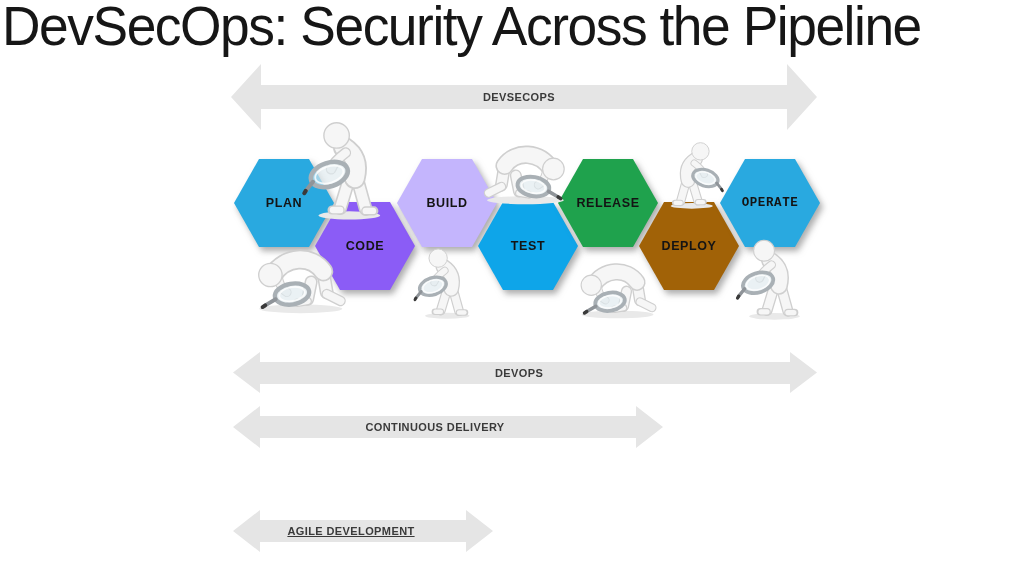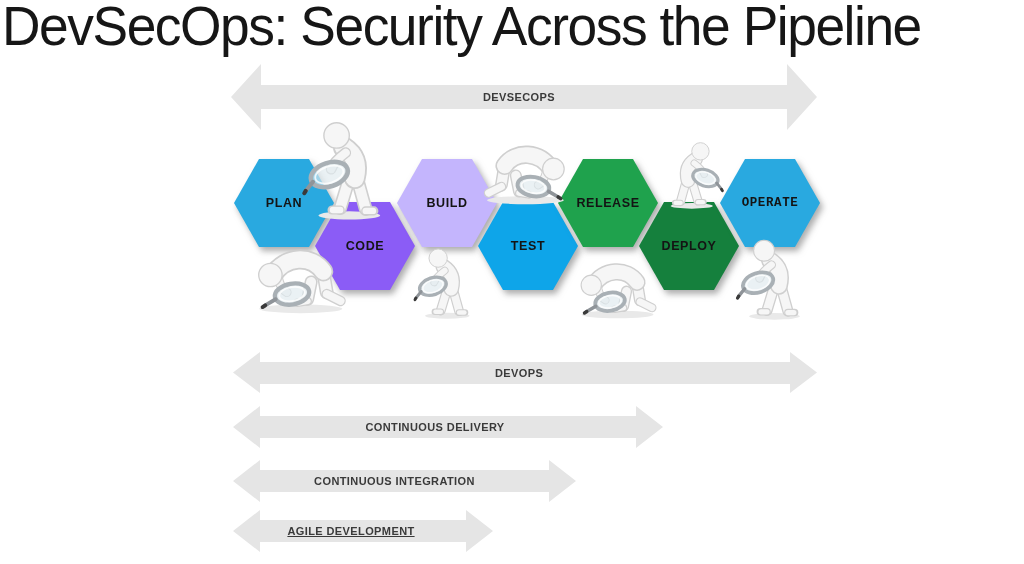--- a/index.html
+++ b/index.html
@@ -72,21 +72,21 @@
     <div class="hex" style="background: #0ea5e9;">
       <span class="hex-label">TEST</span>
     </div>
   </div>
   <div class="hex-wrap" style="left:558px;top:159px;">
     <div class="hex" style="background: rgb(31, 162, 77);">
       <span class="hex-label">RELEASE</span>
     </div>
   </div>
   <div class="hex-wrap" style="left:639px;top:202px;">
-    <div class="hex" style="background: #15803d;">
+    <div class="hex" style="background: #a16207;">
       <span class="hex-label">DEPLOY</span>
     </div>
   </div>
   <div class="hex-wrap" style="left:720px;top:159px;font-family:Liberation Mono, monospace;">
     <div class="hex" style="background: rgb(41, 169, 224);">
       <span class="hex-label">OPERATE</span>
     </div>
   </div>
 
   <svg width="0" height="0" style="position:absolute" aria-hidden="true">
@@ -177,20 +177,17 @@
         <use href="#fig-stand"></use>
       </svg>
   </div>
 
   <div class="dbl-arrow small" style="left:233px;top:352px;width:584px;height:41px;">
     <span class="arrow-label" style="padding-right:12px;">DEVOPS</span>
   </div>
   <div class="dbl-arrow small" style="left:233px;top:406px;width:430px;height:42px;">
     <span class="arrow-label" style="padding-right:26px;">CONTINUOUS DELIVERY</span>
   </div>
-  <div class="dbl-arrow small" style="left:233px;top:460px;width:343px;height:42px;">
-    <span class="arrow-label" style="padding-right:20px;">CONTINUOUS INTEGRATION</span>
-  </div>
   <div class="dbl-arrow small" style="left:233px;top:510px;width:260px;height:42px;">
     <span class="arrow-label" style="padding-right:24px;text-decoration:underline;">AGILE DEVELOPMENT</span>
   </div>
 
 </div>
 
 </body></html>

